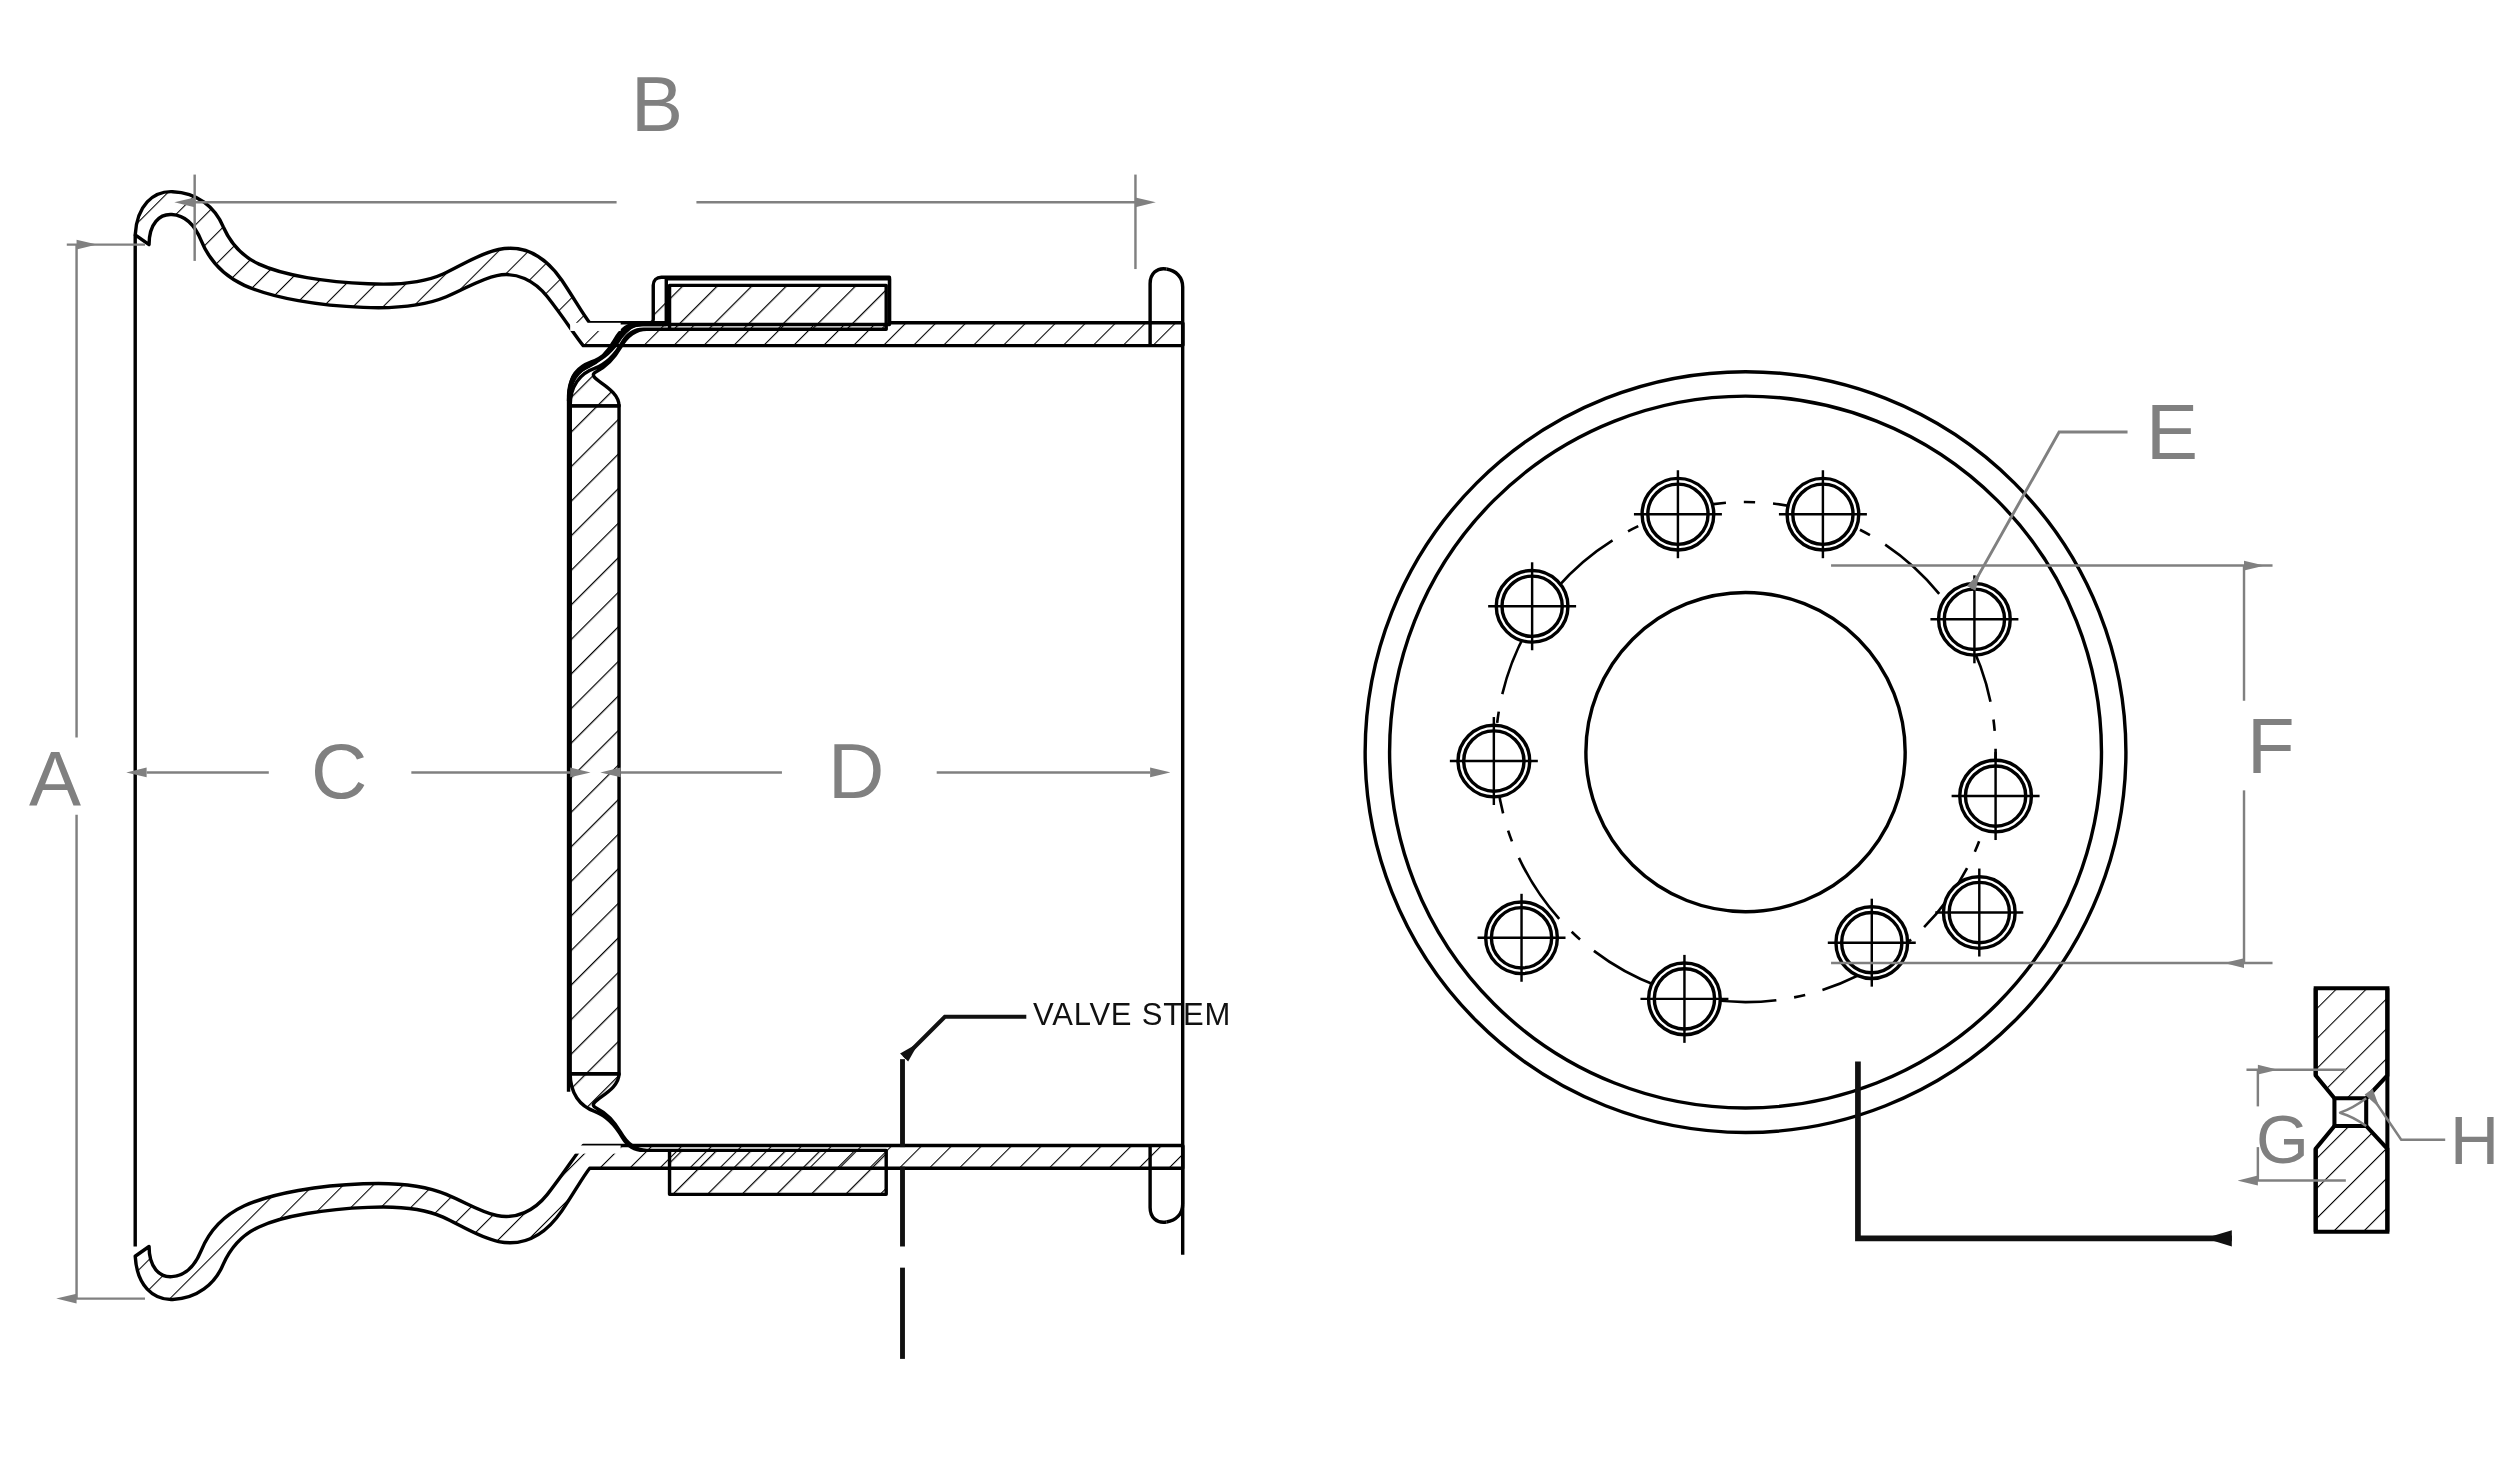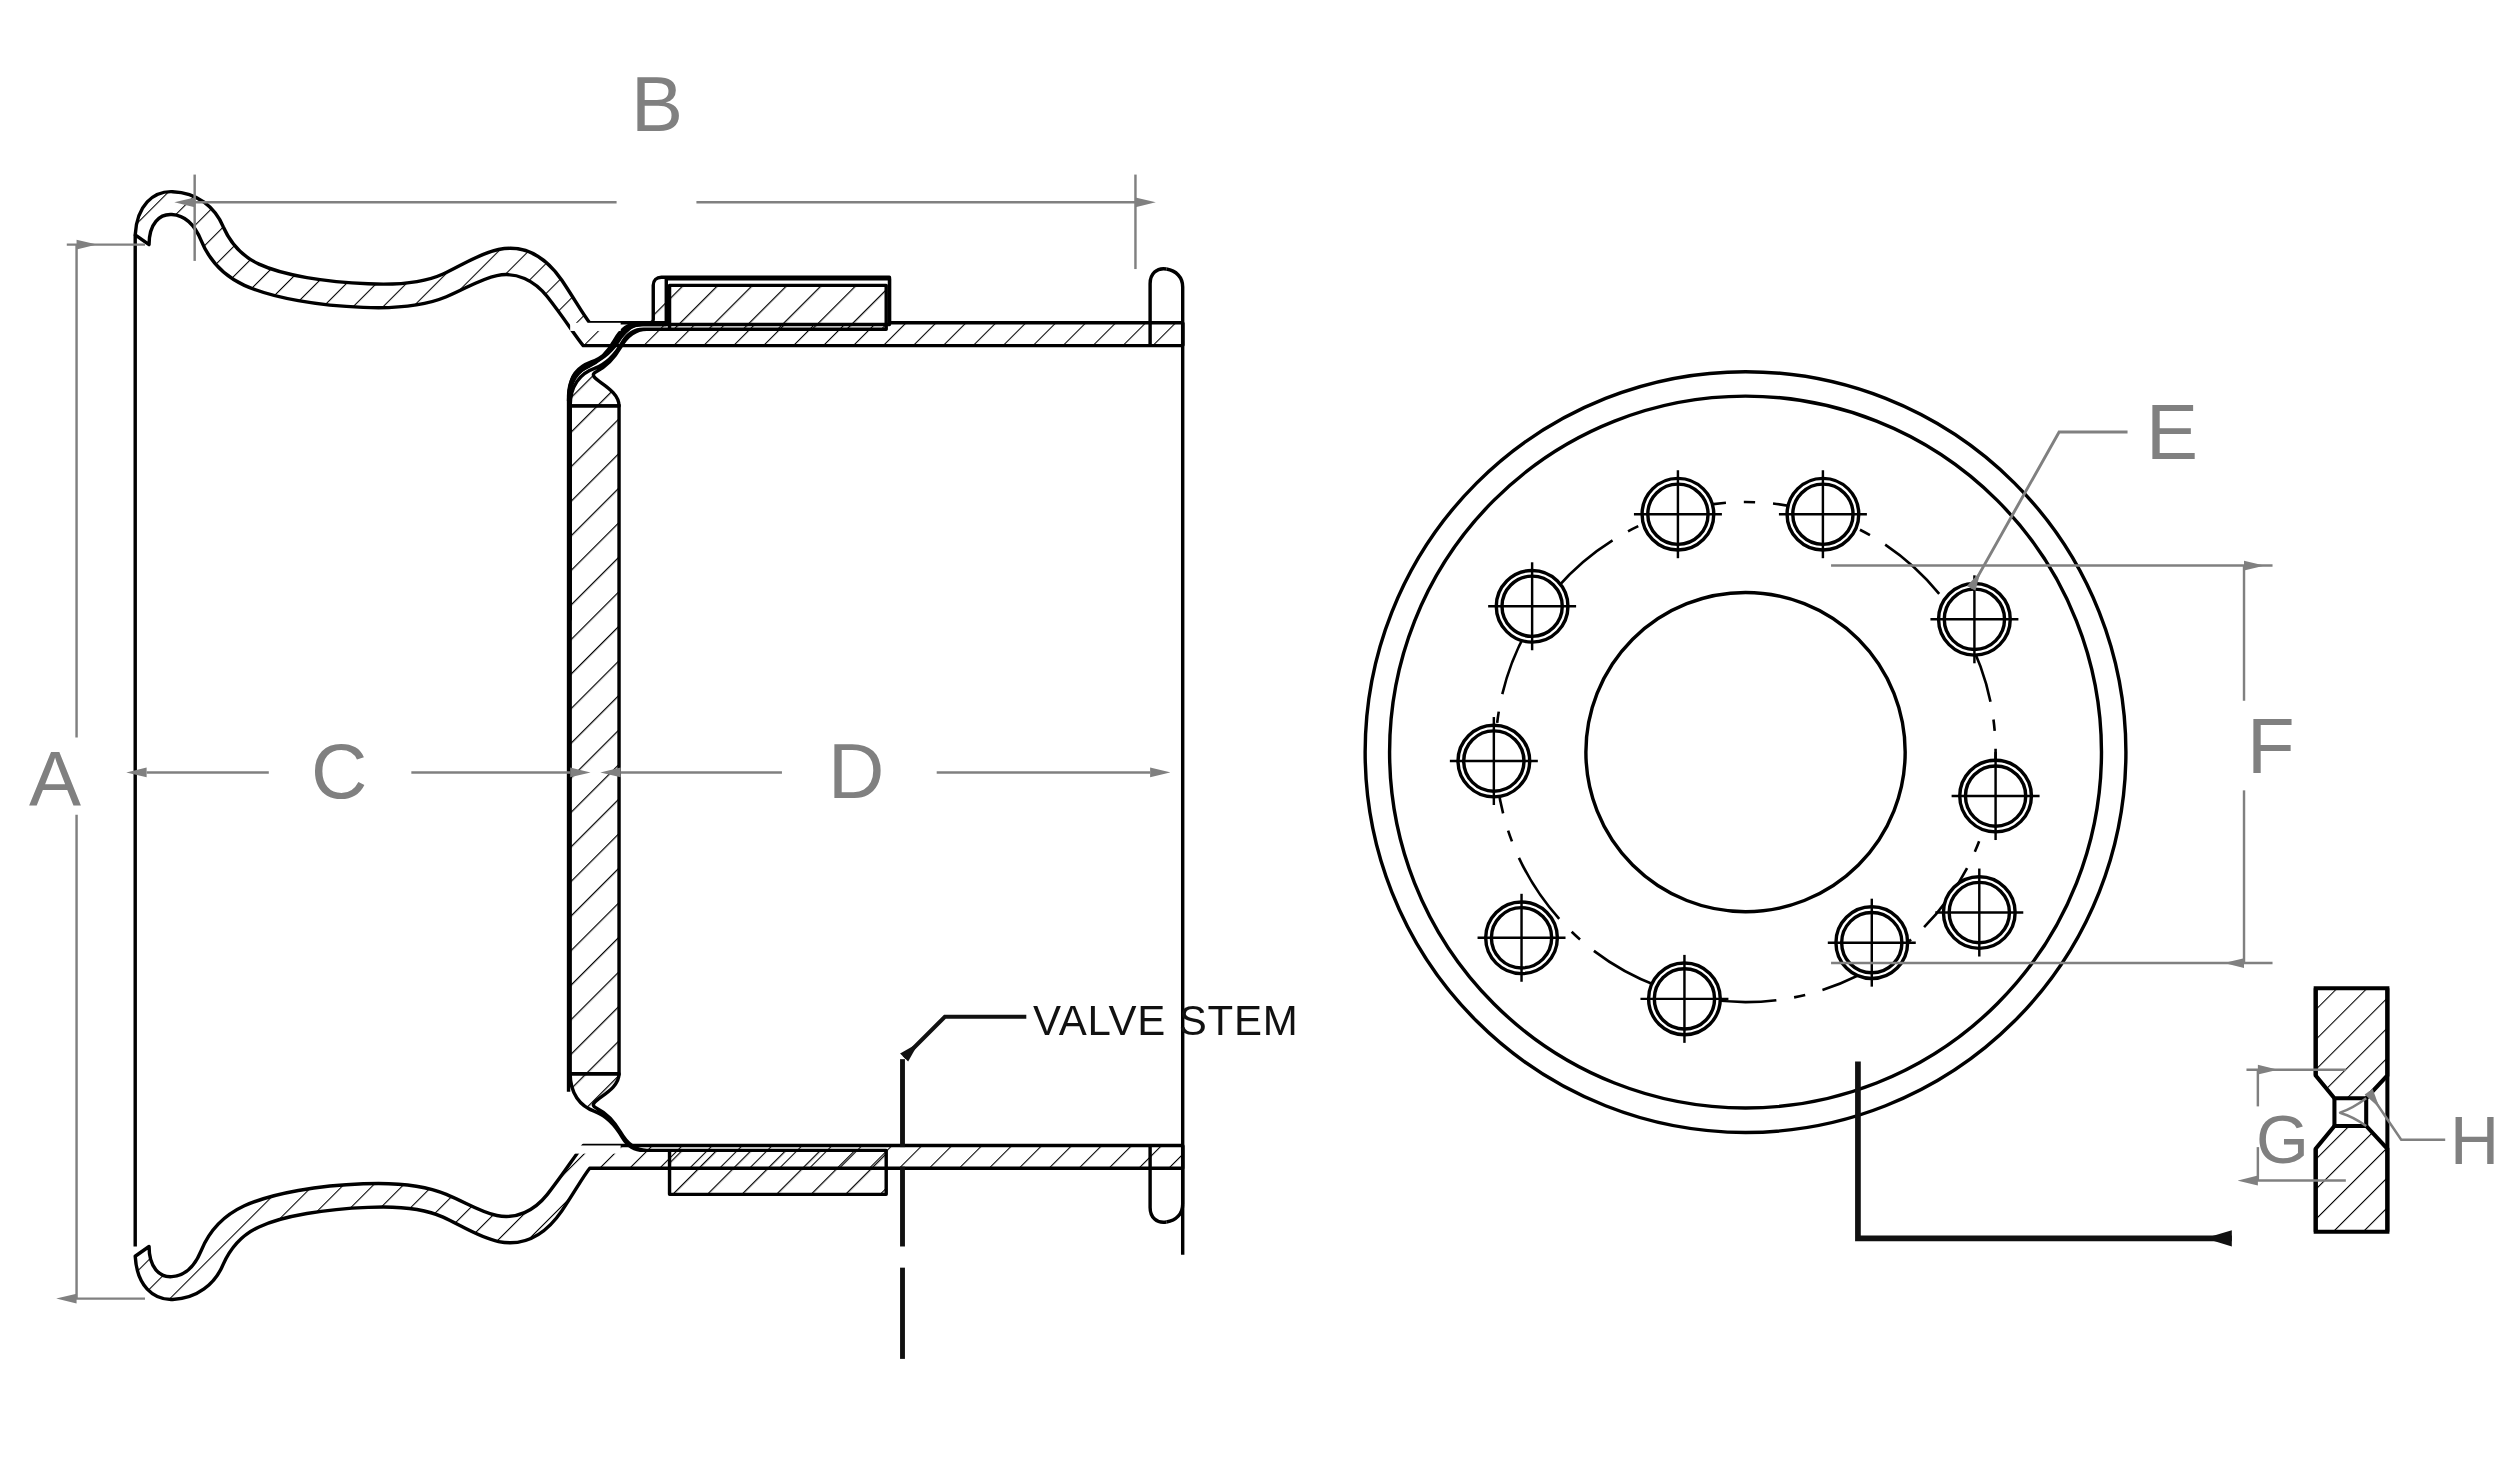--- a/index.html
+++ b/index.html
@@ -15,21 +15,21 @@
     line-height:1;
     white-space:nowrap;
     user-select:none;
   }
   .dim-big{font-size:78px;}
   .dim-med{font-size:68px;}
   .labeltext{
     position:absolute;
     font-family:"Liberation Sans", sans-serif;
     color:#111111;
-    font-size:42px;
+    font-size:31px;
     letter-spacing:0.8px;
     white-space:nowrap;
     user-select:none;
   }
 </style>
 </head>
 <body>
 
 <div id="stage">
 

